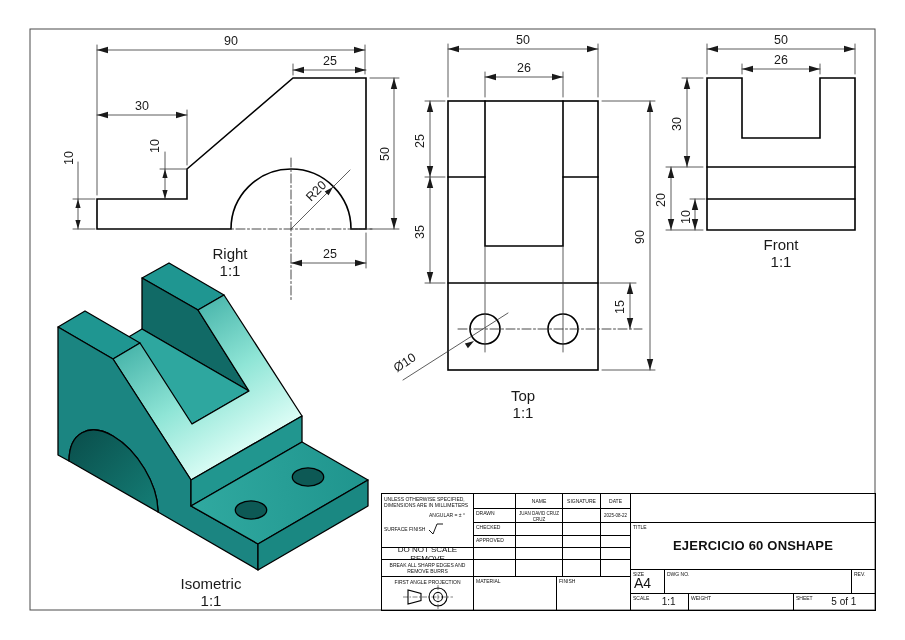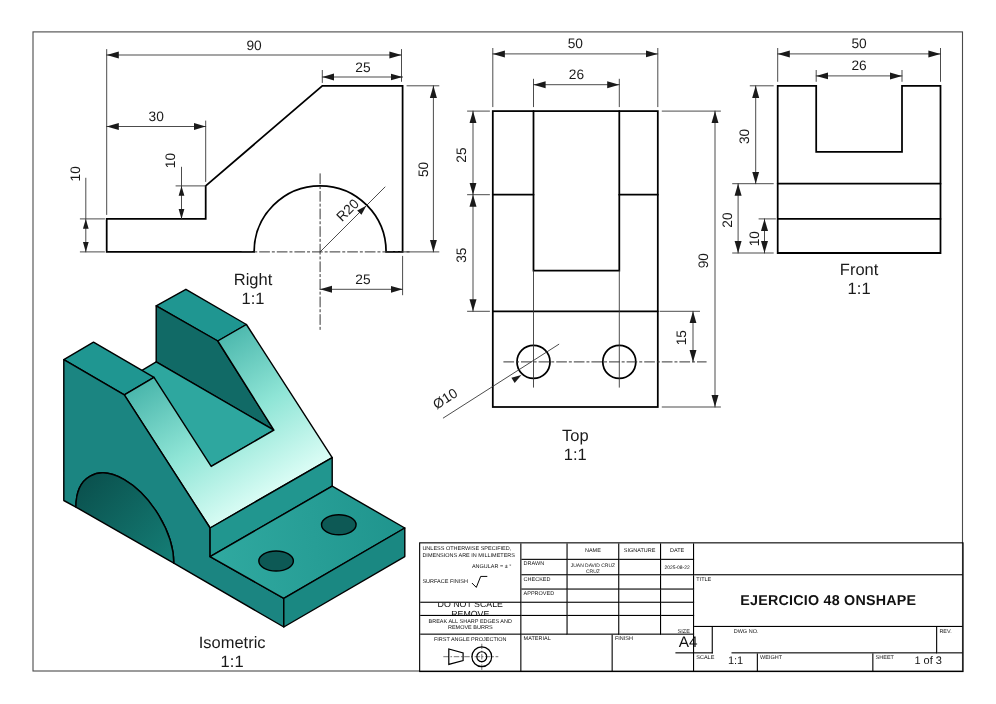--- a/index.html
+++ b/index.html
@@ -286,36 +286,36 @@
   <div class="cell" style="left:219px;top:66px;width:30px;height:17px;"></div>
 
   <div class="cell lbl noB" style="left:92px;top:83px;width:83px;height:33px;">
     <span>MATERIAL</span></div>
   <div class="cell lbl noB" style="left:175px;top:83px;width:74px;height:33px;">
     <span>FINISH</span></div>
 
   <div class="cell noR" style="left:249px;top:0;width:244px;height:29px;"></div>
   <div class="cell noR titlecell" style="left:249px;top:29px;width:244px;height:47px;">
     <div class="lbl">TITLE</div>
-    <div class="ctr big" style="height:30px;">EJERCICIO 48 ONSHAPE</div>
-  </div>
-  <div class="cell" style="left:232px;top:76px;width:34px;height:24px;">
+    <div class="ctr big" style="height:30px;">EJERCICIO 60 ONSHAPE</div>
+  </div>
+  <div class="cell" style="left:249px;top:76px;width:34px;height:24px;">
     <div class="lbl">SIZE</div>
     <div class="a4">A4</div>
   </div>
   <div class="cell lbl" style="left:283px;top:76px;width:187px;height:24px;">
     <span>DWG NO.</span></div>
   <div class="cell lbl noR" style="left:470px;top:76px;width:23px;height:24px;">
     <span>REV.</span></div>
 
   <div class="cell noB" style="left:249px;top:100px;width:58px;height:16px;">
     <span class="lbl" style="float:left;">SCALE</span>
     <div class="ctr smv" style="height:14px;">1:1</div>
   </div>
   <div class="cell lbl noB" style="left:307px;top:100px;width:105px;height:16px;">
     <span>WEIGHT</span></div>
   <div class="cell noR noB" style="left:412px;top:100px;width:81px;height:16px;">
     <span class="lbl" style="float:left;">SHEET</span>
-    <div class="ctr smv" style="height:14px;">1 of 3</div>
+    <div class="ctr smv" style="height:14px;">5 of 1</div>
   </div>
 </div>
 
 </div>
 
 </body></html>

